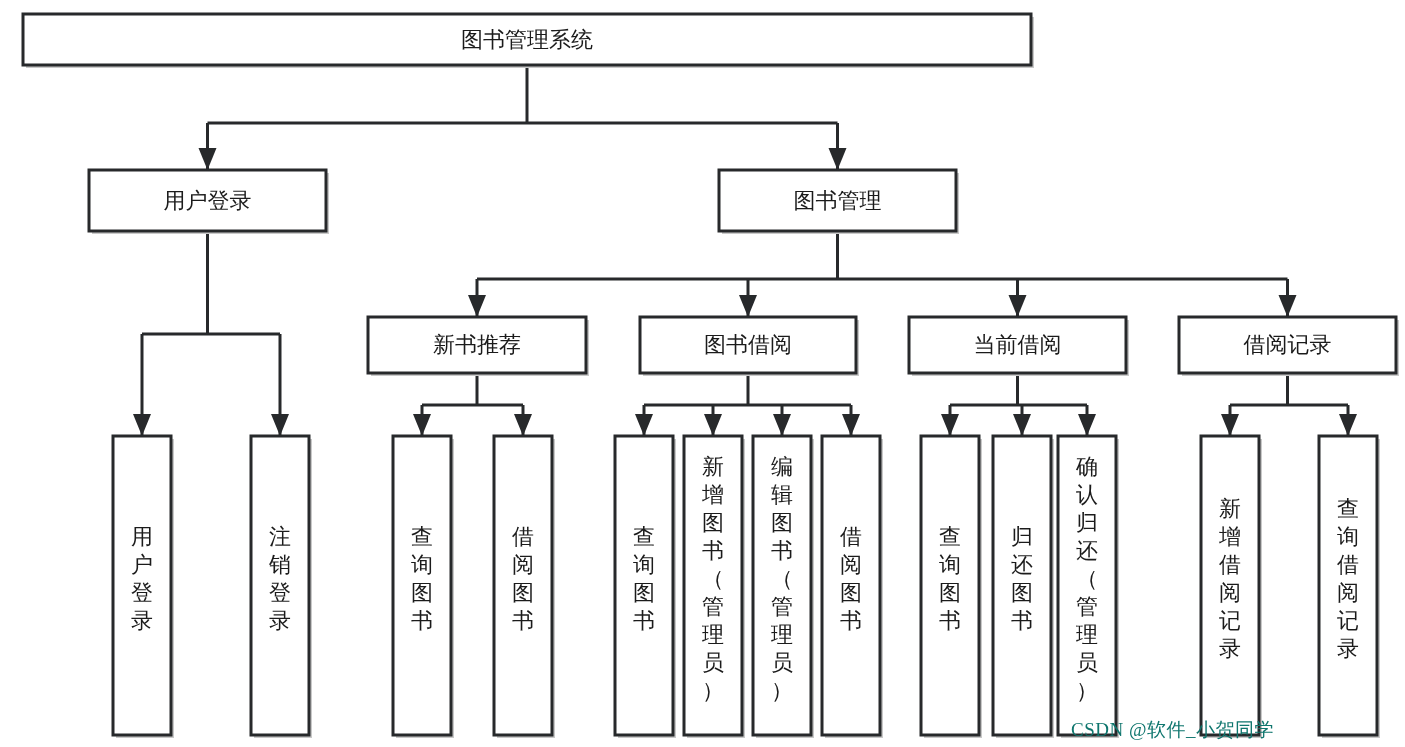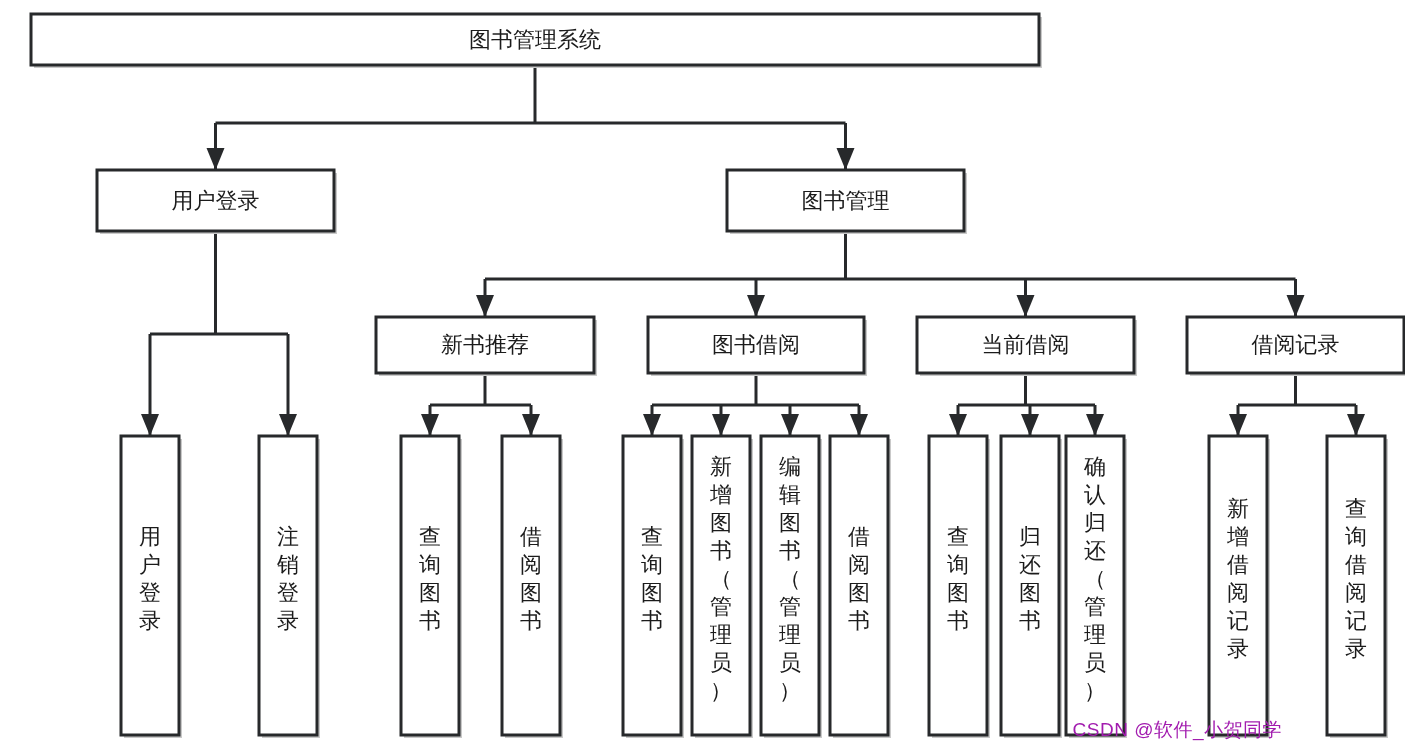--- a/index.html
+++ b/index.html
@@ -9,21 +9,21 @@
   }
   body {
     width: 1405px;
     height: 747px;
     font-family: "DejaVu Sans", "Liberation Sans", sans-serif;
     overflow: hidden;
     position: relative;
   }
   #diagram-root {
     position: absolute;
-    left: 16px;
+    left: 8px;
     top: 0;
     width: 1274px;
     height: 747px;
   }
   svg {
     display: block;
   }
   .node-box {
     fill: #ffffff;
     stroke: #27292b;
@@ -53,23 +53,23 @@
   .node-label-v {
     font-family: "DejaVu Sans", "Liberation Sans", sans-serif;
     font-size: 22px;
     fill: #1b1b1b;
     text-anchor: middle;
   }
   .watermark {
     position: absolute;
     right: 8px;
     bottom: 4px;
-    font-family: Liberation Sans, sans-serif;
+    font-family: Liberation Serif, serif;
     font-size: 19px;
-    color: #a21caf;
+    color: #0f766e;
     letter-spacing: 0.5px;
     white-space: nowrap;
     user-select: none;
   }
 </style>
 </head>
 <body>
 
 <div id="diagram-root">
   <svg id="diagram-svg" width="1405" height="747" viewBox="0 0 1405 747" xmlns="http://www.w3.org/2000/svg">

